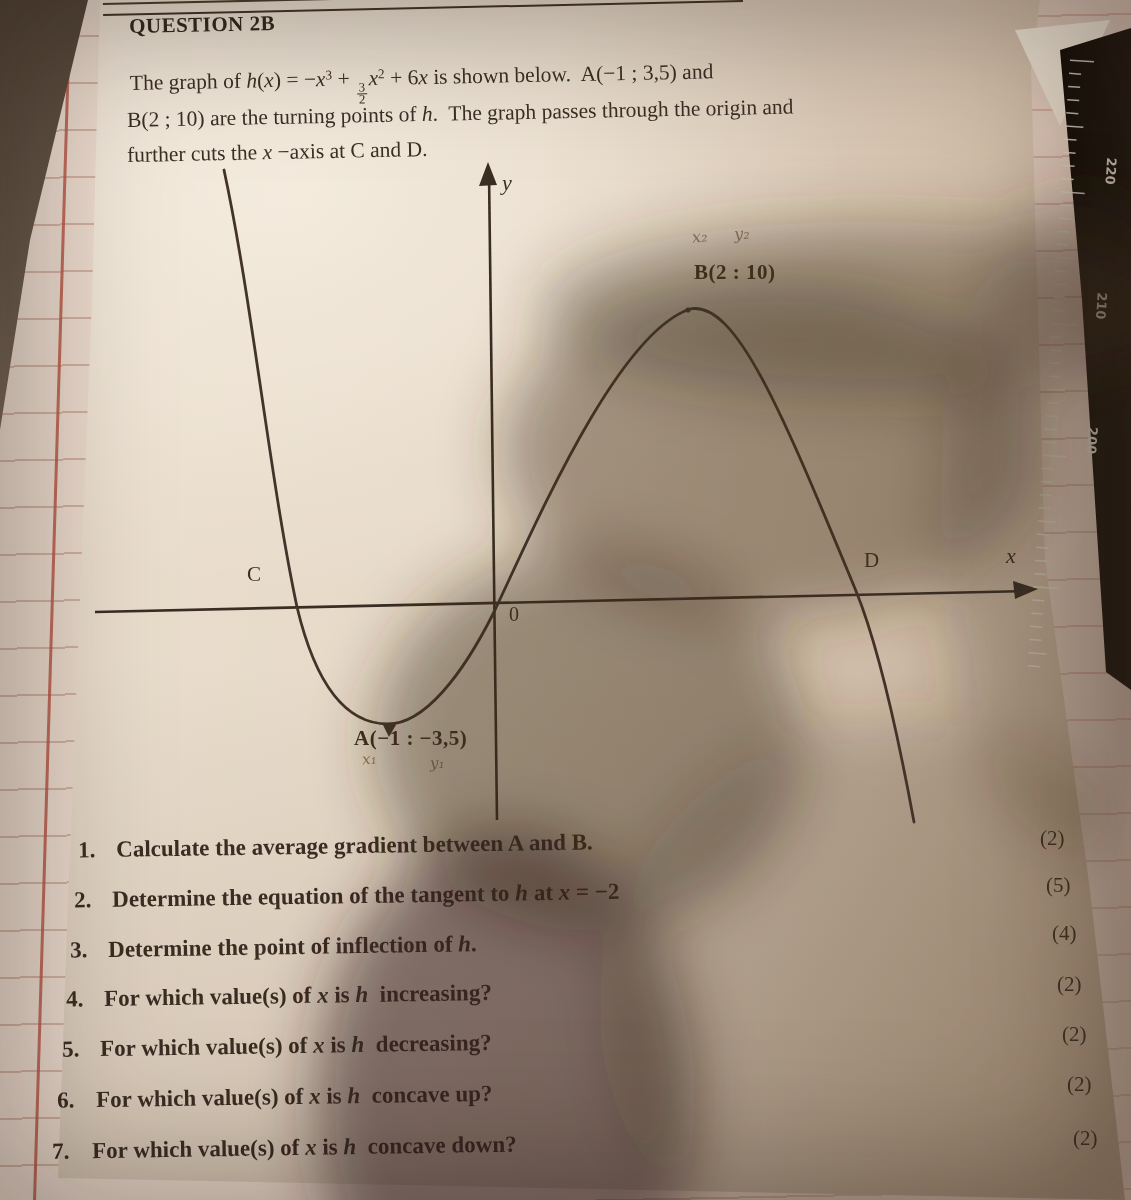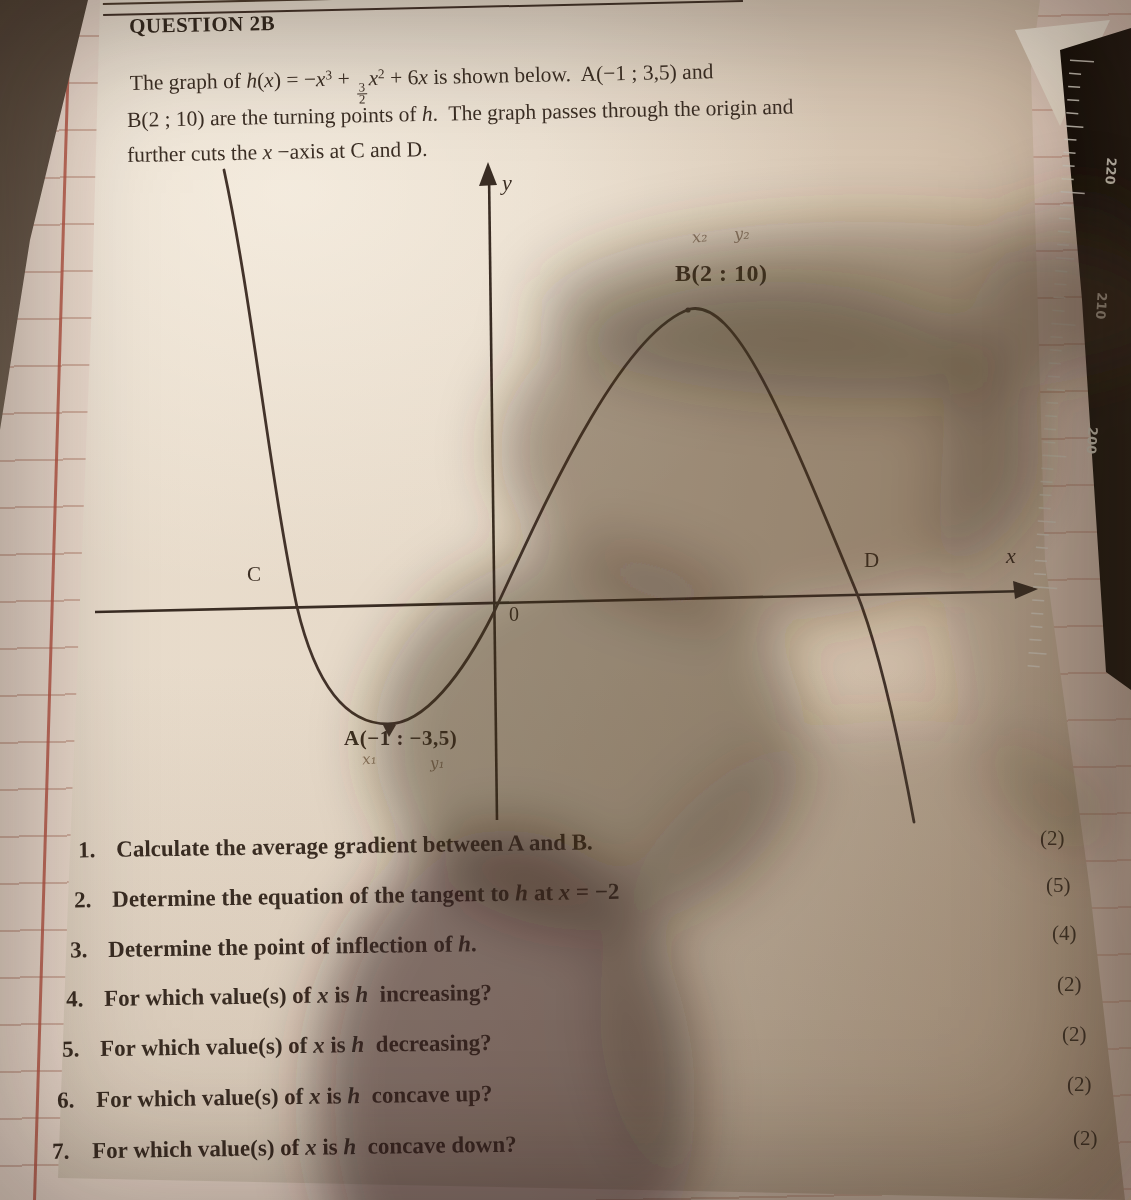--- a/index.html
+++ b/index.html
@@ -47,22 +47,22 @@
   .frac .fn{border-bottom:1.8px solid currentColor;padding:0 1.5px;}
   .frac .fd{padding:0 1.5px;}
 
   
   .glabel{position:absolute;color:#3c2e23;}
   #lbl-y{left:502px;top:170px;font-size:22px;font-style:italic;}
   #lbl-x{left:1006px;top:543px;font-size:22px;font-style:italic;}
   #lbl-0{left:509px;top:603px;font-size:20px;}
   #lbl-C{left:247px;top:562px;font-size:21px;}
   #lbl-D{left:864px;top:548px;font-size:21px;}
-  #lbl-B{left:675px;top:260px;font-size:24px;font-weight:600;letter-spacing:0.5px;}
-  #lbl-A{left:344px;top:726px;font-size:21px;font-weight:600;letter-spacing:0.5px;}
+  #lbl-B{left:694px;top:260px;font-size:21px;font-weight:600;letter-spacing:0.5px;}
+  #lbl-A{left:354px;top:726px;font-size:21px;font-weight:600;letter-spacing:0.5px;}
   .hw{position:absolute;font-style:italic;color:#8d7763;font-family:"DejaVu Serif",serif;}
   #hw-x2{left:692px;top:227px;font-size:16px;transform:rotate(-6deg);}
   #hw-y2{left:734px;top:224px;font-size:16px;transform:rotate(-4deg);}
   #hw-x1{left:362px;top:750px;font-size:15px;transform:rotate(-5deg);}
   #hw-y1{left:430px;top:754px;font-size:15px;transform:rotate(-3deg);}
 
   
   .qrow{position:absolute;left:0;width:1000px;transform:rotate(-0.9deg);transform-origin:40px center;}
   .qnum{position:absolute;font-size:23px;font-weight:700;color:#3a2d23;}
   .qtext{position:absolute;font-size:23px;font-weight:600;color:#3a2d23;white-space:pre;}

